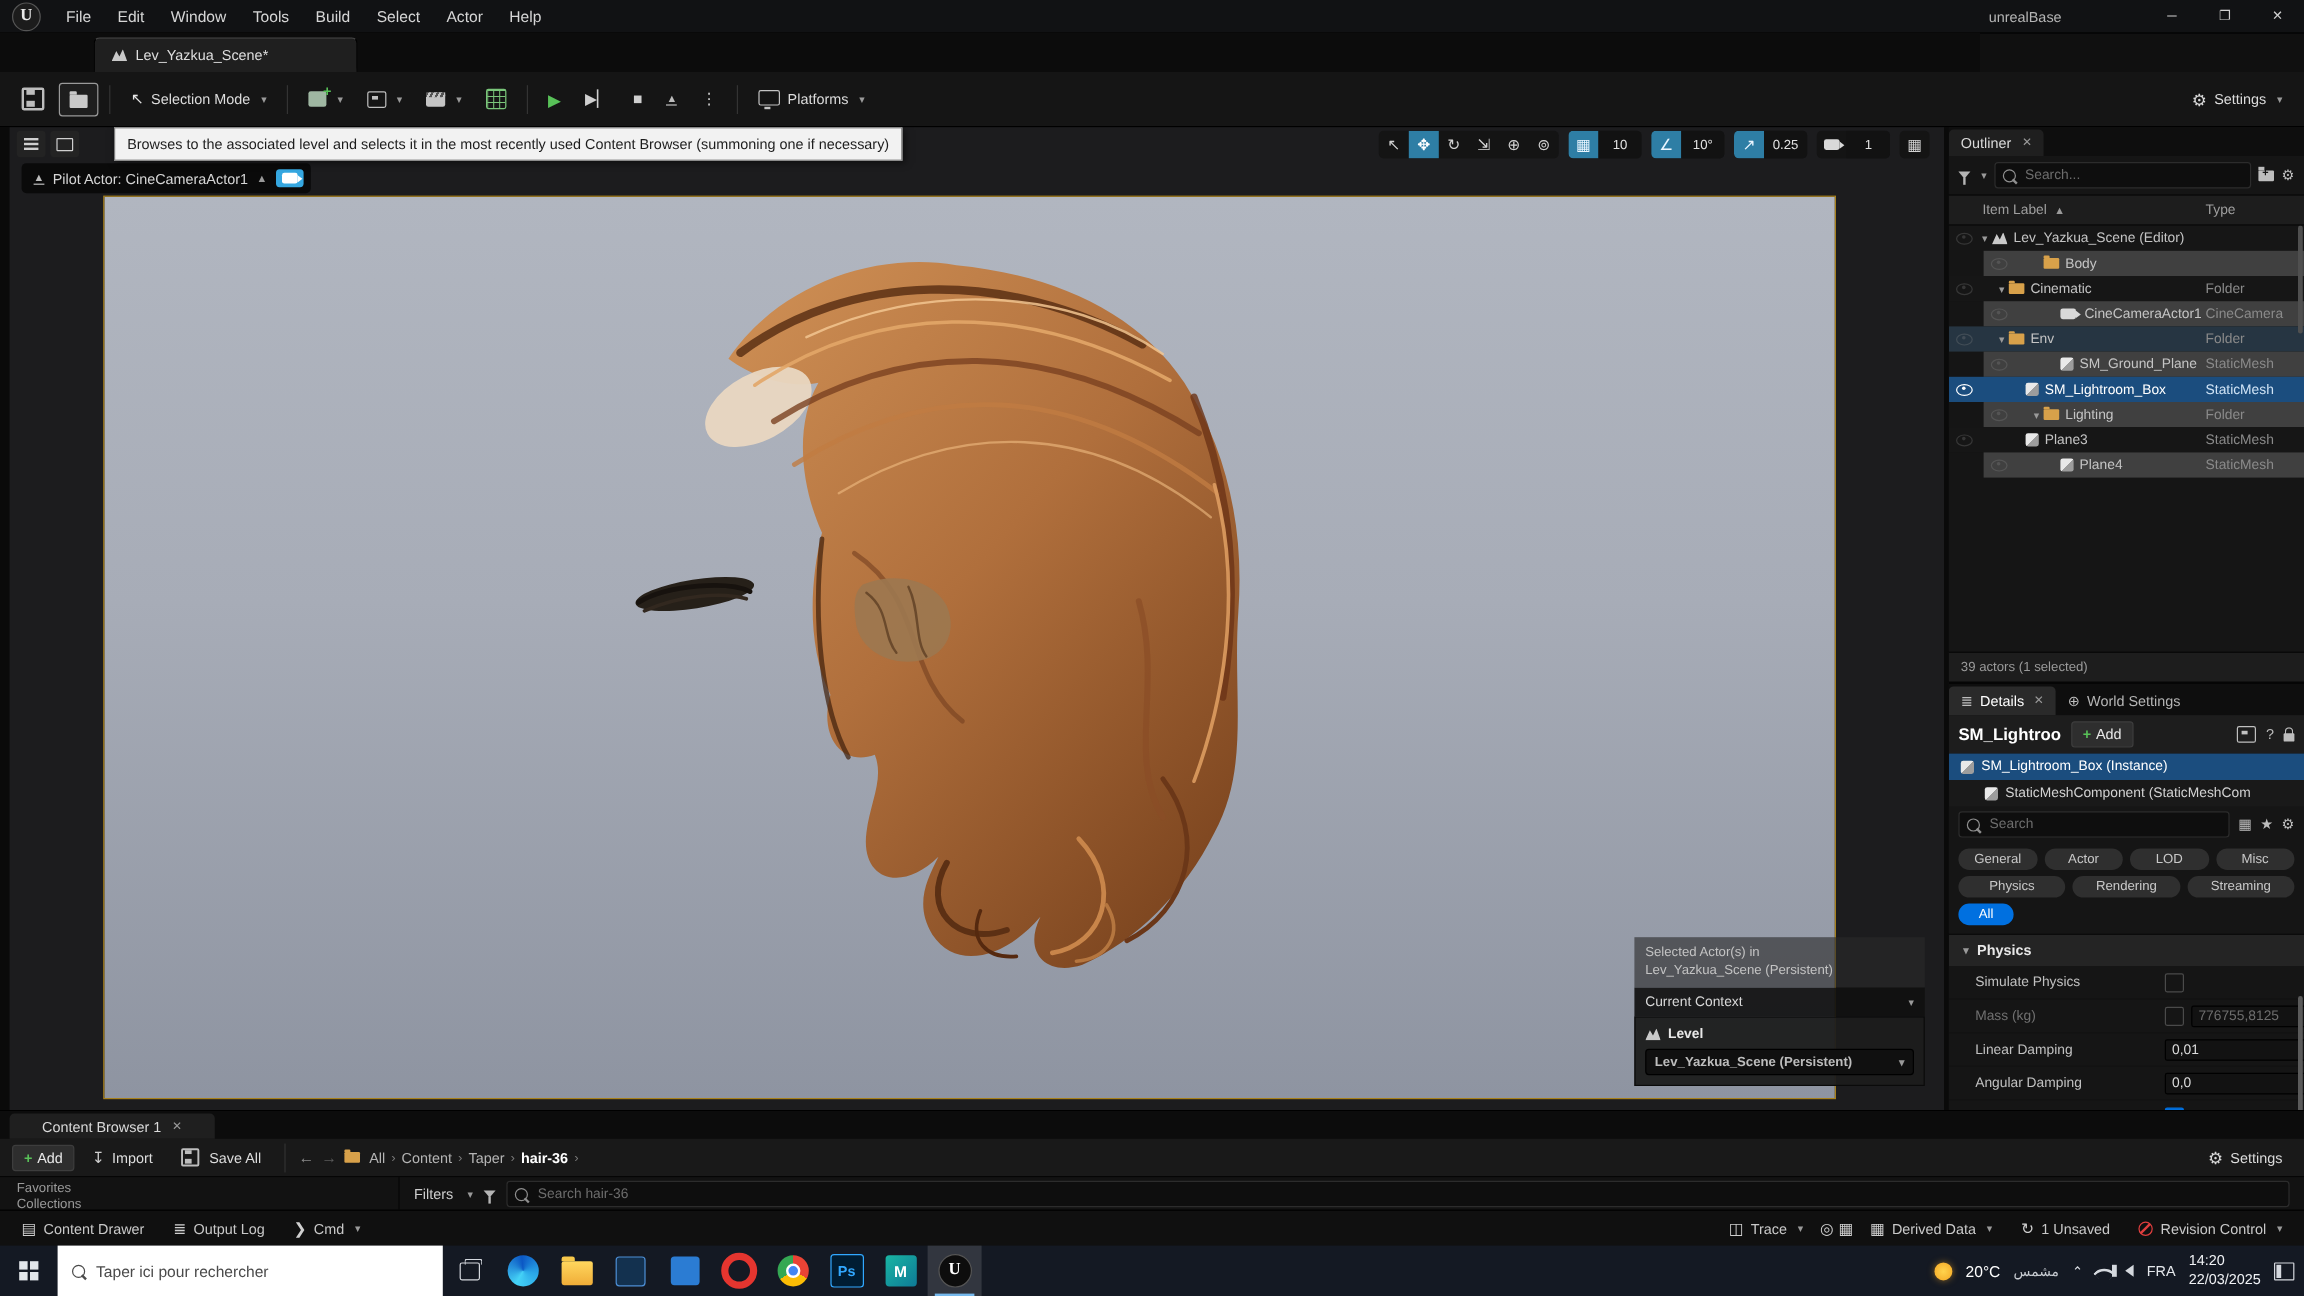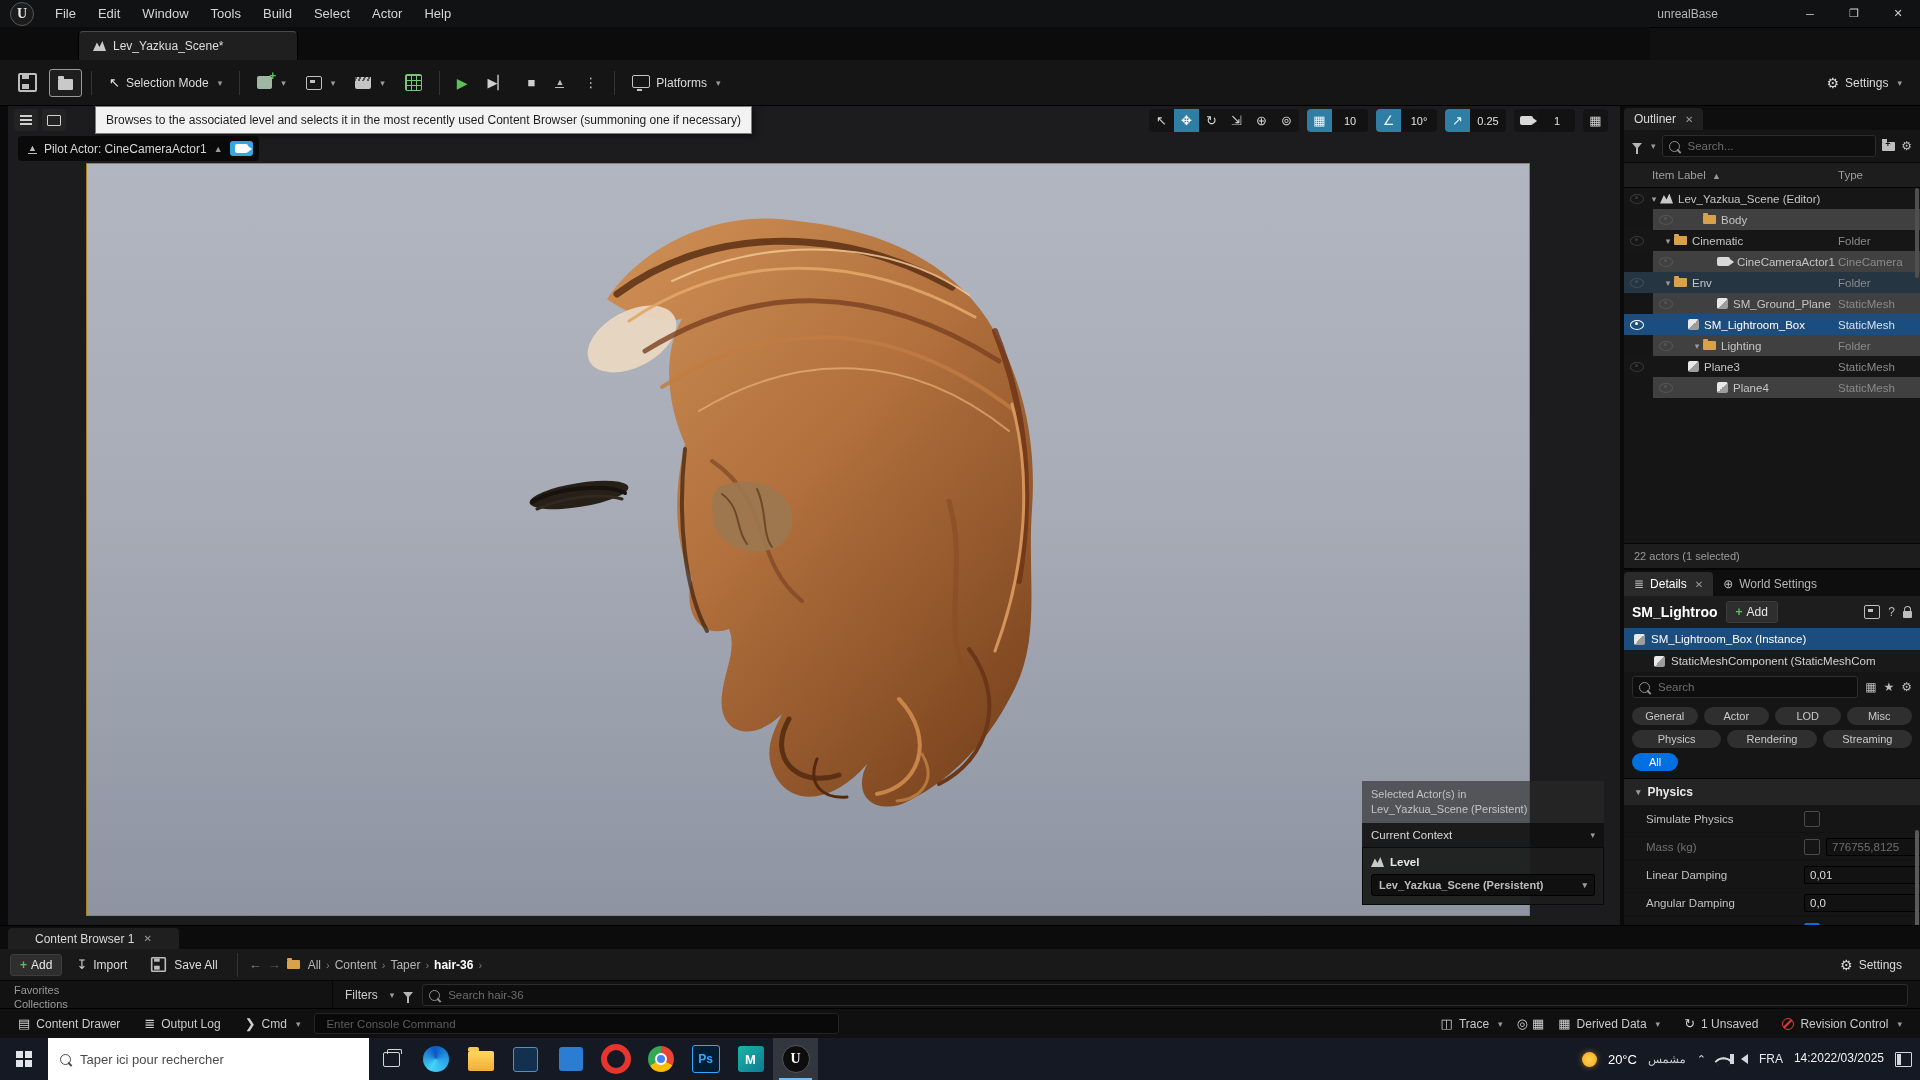--- a/index.html
+++ b/index.html
@@ -222,21 +222,21 @@
   .app-maya{background:linear-gradient(135deg,#19b5a3,#0e7a96);border-radius:3px;font-size:13px;}
   .app-unreal{background:#0d0d0d;border:1px solid #555;border-radius:50%;font-family:"Liberation Serif",serif;font-size:14px;}
   #tray{margin-left:auto;display:flex;align-items:center;gap:11px;padding-right:8px;color:#e4e7eb;}
   .sun{width:15px;height:15px;border-radius:50%;background:radial-gradient(#ffd34d,#f5a623);box-shadow:0 0 6px #f5a62388;}
   .w-temp{font-size:13px;color:#fff;}
   .w-desc{font-size:11.5px;color:#c8ccd2;}
   .tray-ic{color:#d4d8de;font-size:11px;}
   .wifi{width:11px;height:11px;border-top:2.5px solid #d4d8de;border-right:2.5px solid #d4d8de;border-top-right-radius:12px;transform:rotate(-45deg);margin-top:4px;}
   .spk{width:0;height:0;border-top:5px solid transparent;border-bottom:5px solid transparent;border-right:7px solid #d4d8de;position:relative;}
   .spk:before{content:"";position:absolute;left:-11px;top:-5px;width:4px;height:10px;background:#d4d8de;}
-  .clock{display:flex;flex-direction:row;font-size:12px;line-height:1.3;color:#f0f2f5;}
+  .clock{display:flex;flex-direction:column;font-size:12px;line-height:1.3;color:#f0f2f5;}
   .notif{width:15px;height:13px;border:1.5px solid #d4d8de;border-radius:1px;position:relative;}
   .notif:before{content:"";position:absolute;left:1px;top:1px;bottom:1px;width:4px;background:#d4d8de;}
 </style>
 </head>
 <body>
 
 <div id="root">
 
   <div id="menubar">
     <div class="ue-logo">U</div>
@@ -546,21 +546,21 @@
           </div>
           <div class="ol-row alt">
             <span class="eye"></span>
             <span style="width: 28px; flex: 0 0 auto;"></span>
             <span class="expander"></span>
             <span class="ic ic-mesh"></span>
             <span class="ol-label">Plane4</span>
             <span class="ol-type">StaticMesh</span>
           </div>
         </div>
-      <div class="ol-footer">22 actors (1 selected)</div>
+      <div class="ol-footer">39 actors (1 selected)</div>
 
       <div id="details">
         <div class="panel-tabbar2">
           <div class="dtab active">
             <span class="mini-ic">≣</span>
             <span>Details</span>
             <span class="tab-x">✕</span>
           </div>
           <div class="dtab">
             <span class="mini-ic">⊕</span>
@@ -727,23 +727,20 @@
     </div>
     <div class="sb-btn">
       <span class="tbicon">≣</span>
       <span>Output Log</span>
     </div>
     <div class="sb-btn">
       <span class="tbicon">❯</span>
       <span>Cmd</span>
       <span class="chev">▾</span>
     </div>
-    <div class="console">
-      <input placeholder="Enter Console Command" style="">
-    </div>
     <div class="grow"></div>
     <div class="sb-btn">
       <span class="tbicon">◫</span>
       <span>Trace</span>
       <span class="chev">▾</span>
     </div>
     <span class="tbicon">◎</span>
     <span class="tbicon">▦</span>
     <div class="sb-btn">
       <span class="tbicon">▦</span>

